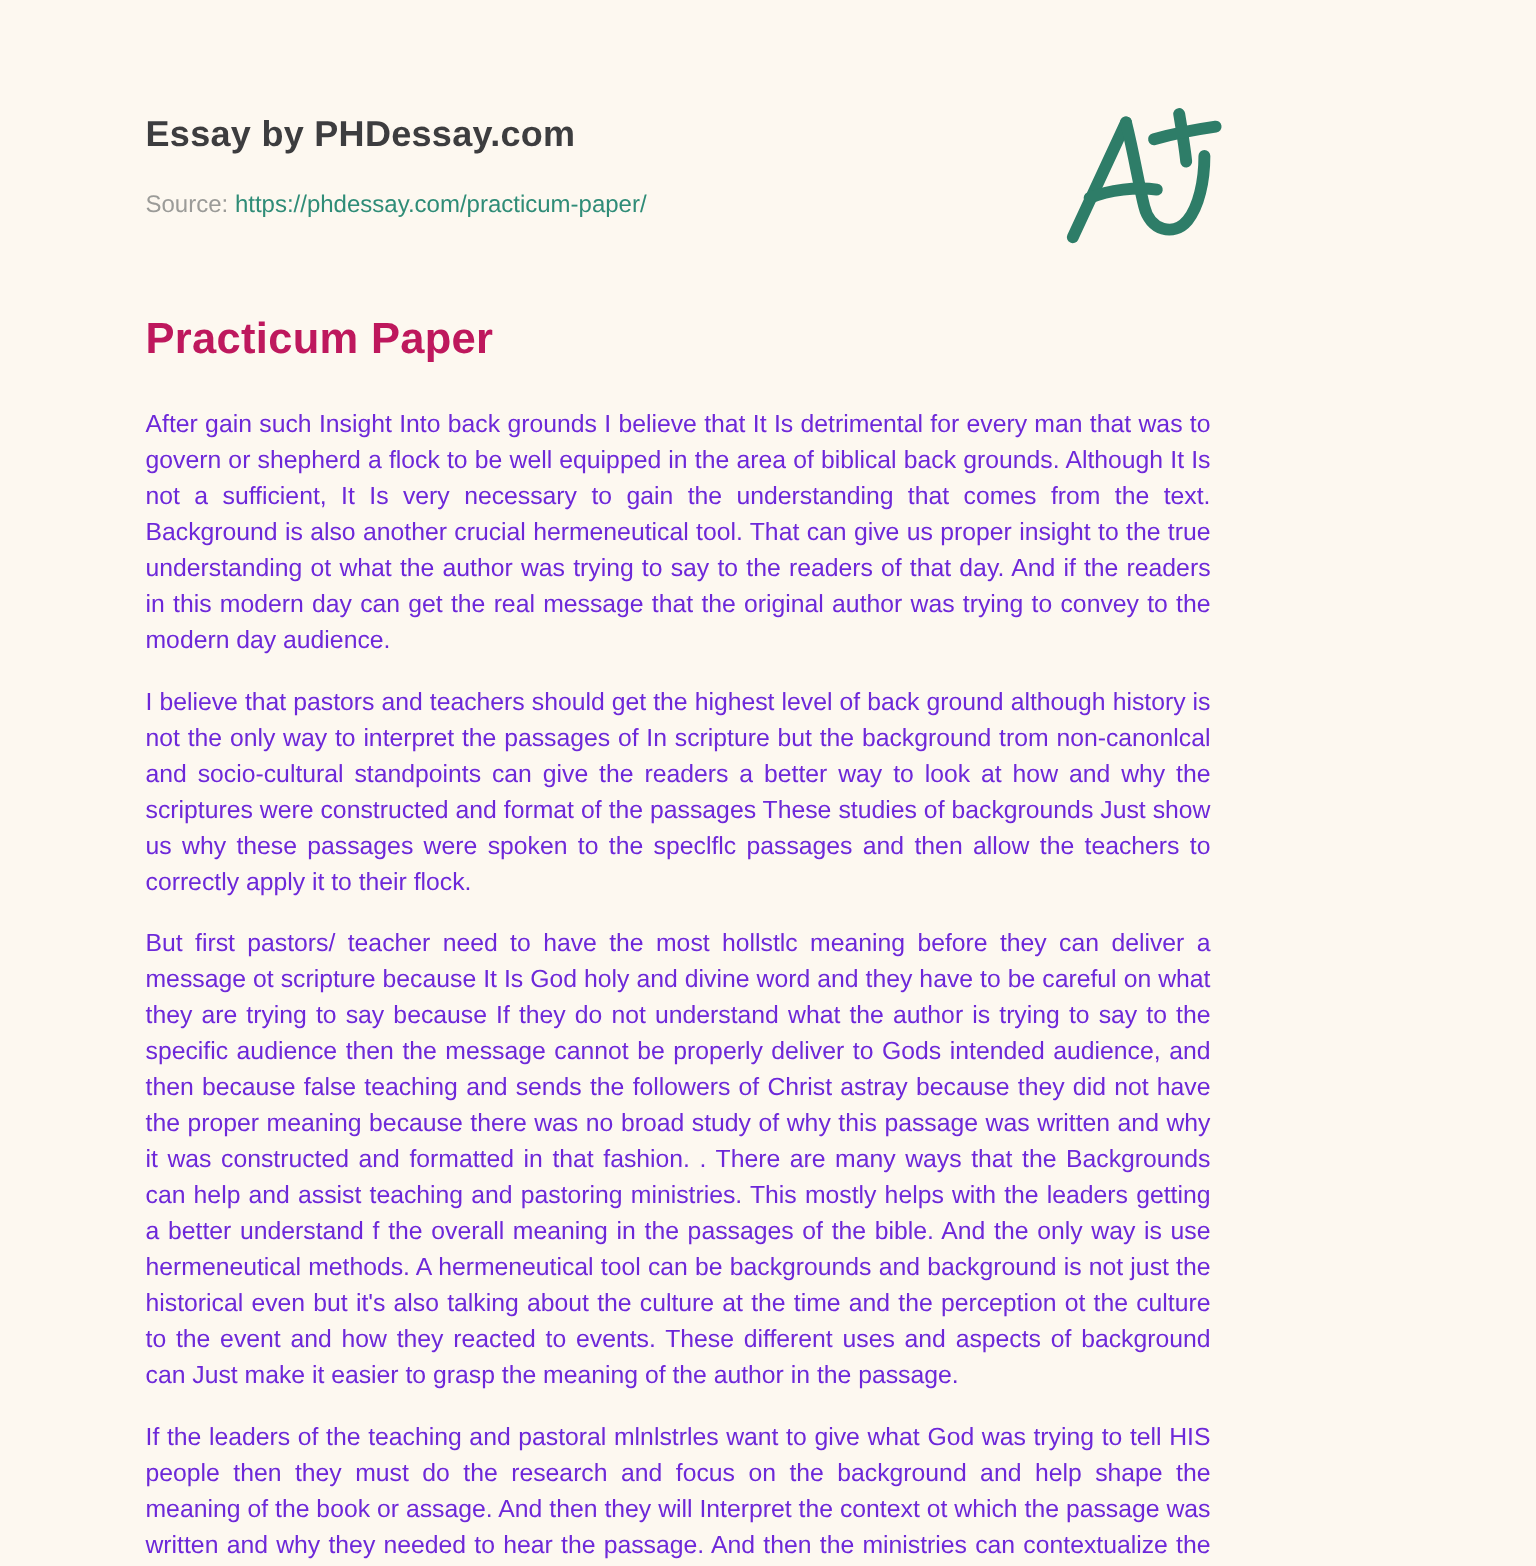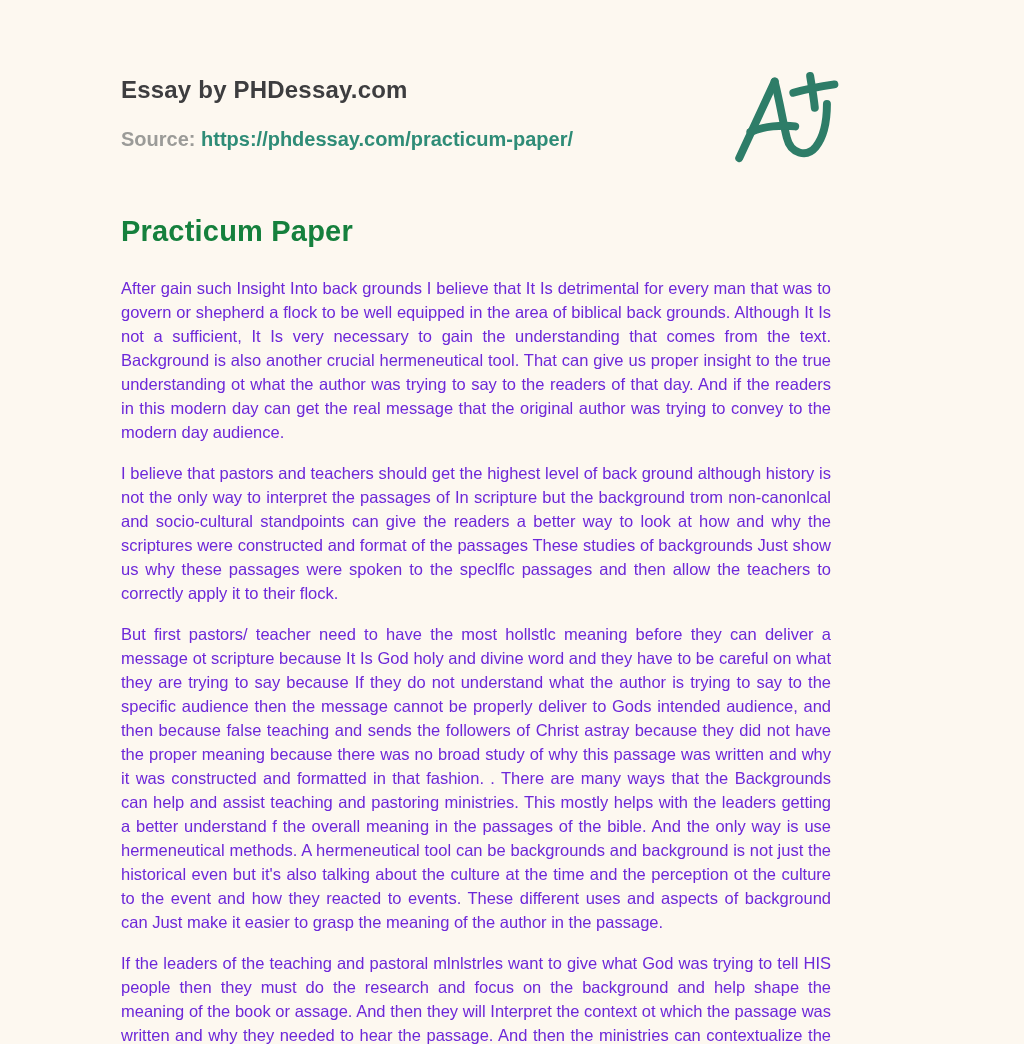--- a/index.html
+++ b/index.html
@@ -7,53 +7,51 @@
     padding: 0;
     background: #FDF8F0;
     font-family: "Liberation Sans", "DejaVu Sans", sans-serif;
   }
   .page {
     position: relative;
     width: 904px;
     height: 1044px;
     background: #FDF8F0;
     overflow: hidden;
-    margin-left: 24px;
   }
   .content {
     padding: 76px 97px 0 97px;
   }
   .site-title {
     font-size: 24px;
     font-weight: bold;
     color: #3d3d3f;
     letter-spacing: 0.2px;
     margin: 0 0 24px 0;
   }
   .source-line {
-    font-size: 20px;
+    font-size: 16px;
     color: #9b9b98;
     margin: 0;
-    font-weight: bold;
   }
   .source-line a {
     color: #2F8C77;
     text-decoration: none;
   }
   .logo {
     position: absolute;
     top: 66px;
     right: 88px;
     width: 112px;
     height: 104px;
   }
   .doc-title {
     font-size: 29px;
     font-weight: bold;
-    color: #15803d;
+    color: #be185d;
     margin: 64px 0 28px 0;
     letter-spacing: 0.2px;
   }
   .body-text p {
     font-size: 16.5px;
     line-height: 24px;
     color: #6d28d9;
     text-align: justify;
     margin: 0 0 17px 0;
   }

